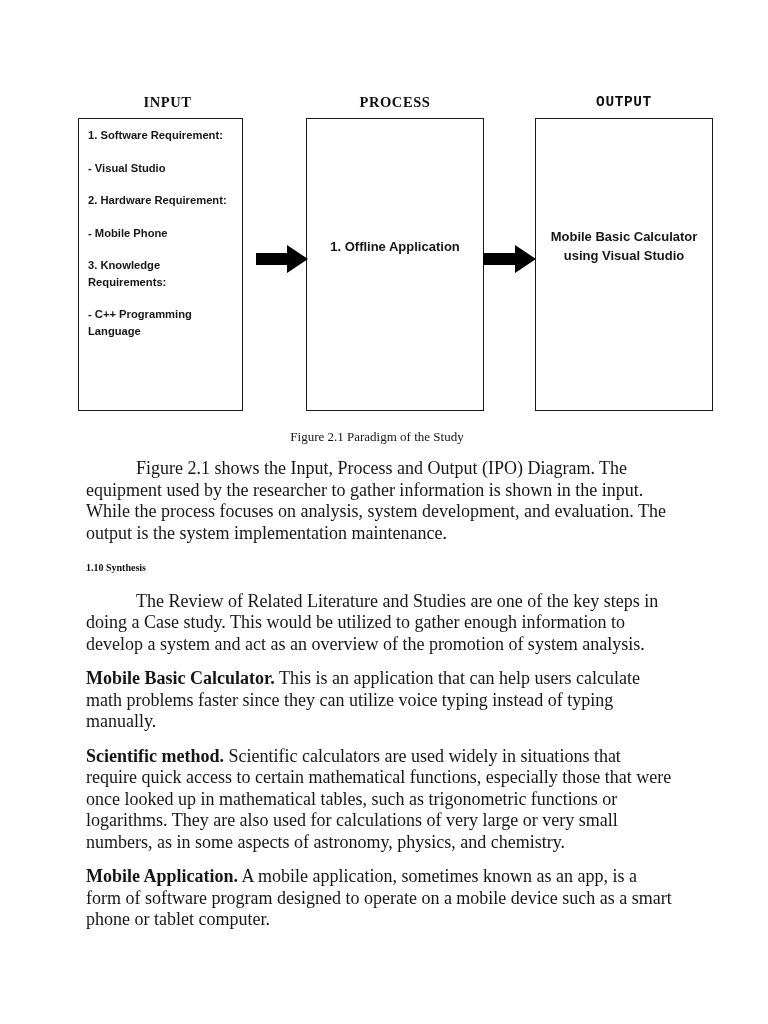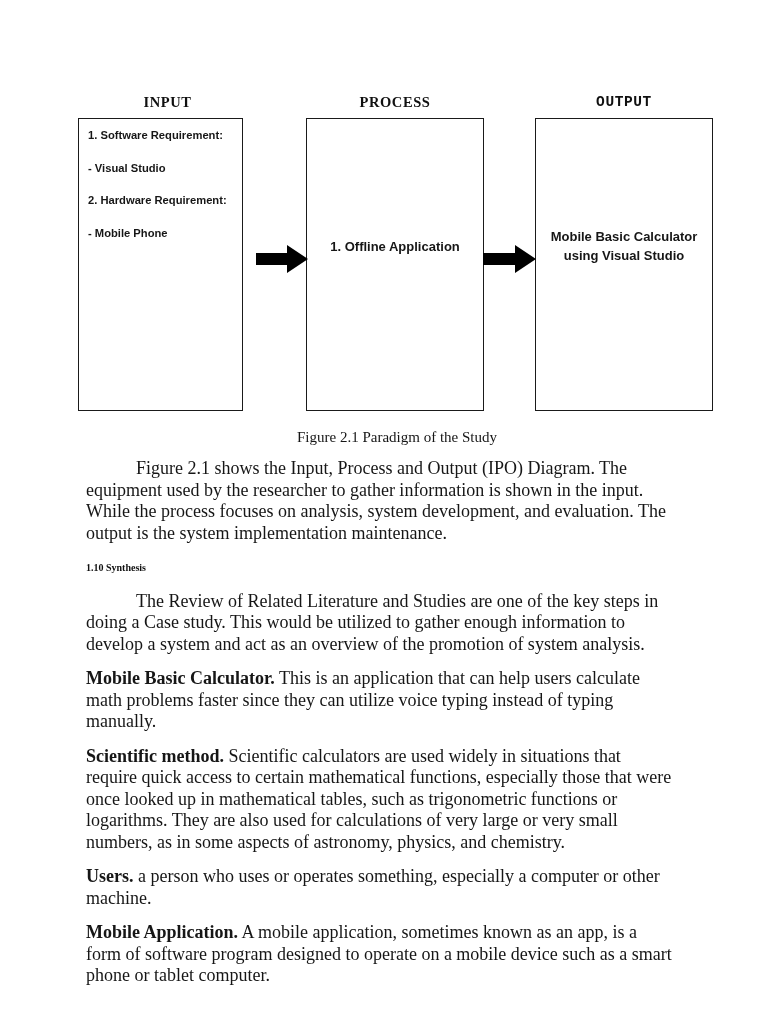--- a/index.html
+++ b/index.html
@@ -95,25 +95,25 @@
     top: 243px;
     height: 32px;
   }
   .arrow.a1 { left: 256px; width: 52px; }
   .arrow.a2 { left: 483px; width: 53px; }
   .arrow svg { display: block; width: 100%; height: 100%; }
 
   
   .caption {
     position: absolute;
-    left: 104px;
+    left: 84px;
     top: 427px;
     width: 586px;
     text-align: center;
-    font-size: 15px;
+    font-size: 13px;
     line-height: 20px;
   }
 
   .doc-body {
     position: absolute;
     left: 86px;
     top: 458px;
     width: 590px;
   }
 
@@ -151,20 +151,24 @@
     <div class="col-header h-input">INPUT</div>
     <div class="col-header h-process">PROCESS</div>
     <div class="col-header h-output">OUTPUT</div>
 
     <div class="ipo-box b-input">
       <div class="box-list">
         <div class="line">1. Software Requirement:</div>
         <div class="line">- Visual Studio</div>
         <div class="line">2. Hardware Requirement:</div>
         <div class="line">- Mobile Phone</div>
+        <div class="line">3. Knowledge
+Requirements:</div>
+        <div class="line">- C++ Programming
+Language</div>
       </div>
     </div>
 
     <div class="ipo-box b-process">
       <div class="box-center">1. Offline Application</div>
     </div>
 
     <div class="ipo-box b-output">
       <div class="box-center">Mobile Basic Calculator
 using Visual Studio</div>
@@ -194,23 +198,20 @@
 
 
     <p class="para">
       <span class="term">Mobile Basic Calculator.</span><span>  This is an application that can  help users calculate math problems faster since they can utilize voice typing instead of typing manually.</span>
     </p>
 
     <p class="para">
       <span class="term">Scientific method.</span><span> Scientific calculators are used widely in situations that require quick access to certain mathematical functions, especially those that were once looked up in mathematical tables, such as trigonometric functions or logarithms. They are also used for calculations of very large or very small numbers, as in some aspects of astronomy, physics, and chemistry.</span>
     </p>
 
-    <p class="para">
-      <span class="term">Users.</span><span> a person who uses or operates something, especially a computer or other machine.</span>
-    </p>
 
     <p class="para">
       <span class="term">Mobile Application.</span><span>  A mobile application, sometimes known as an app, is a form of software program designed to operate on a mobile device such as a smart phone or tablet computer.</span>
     </p>
 
   </div>
 
 </div>
 
 </body></html>

